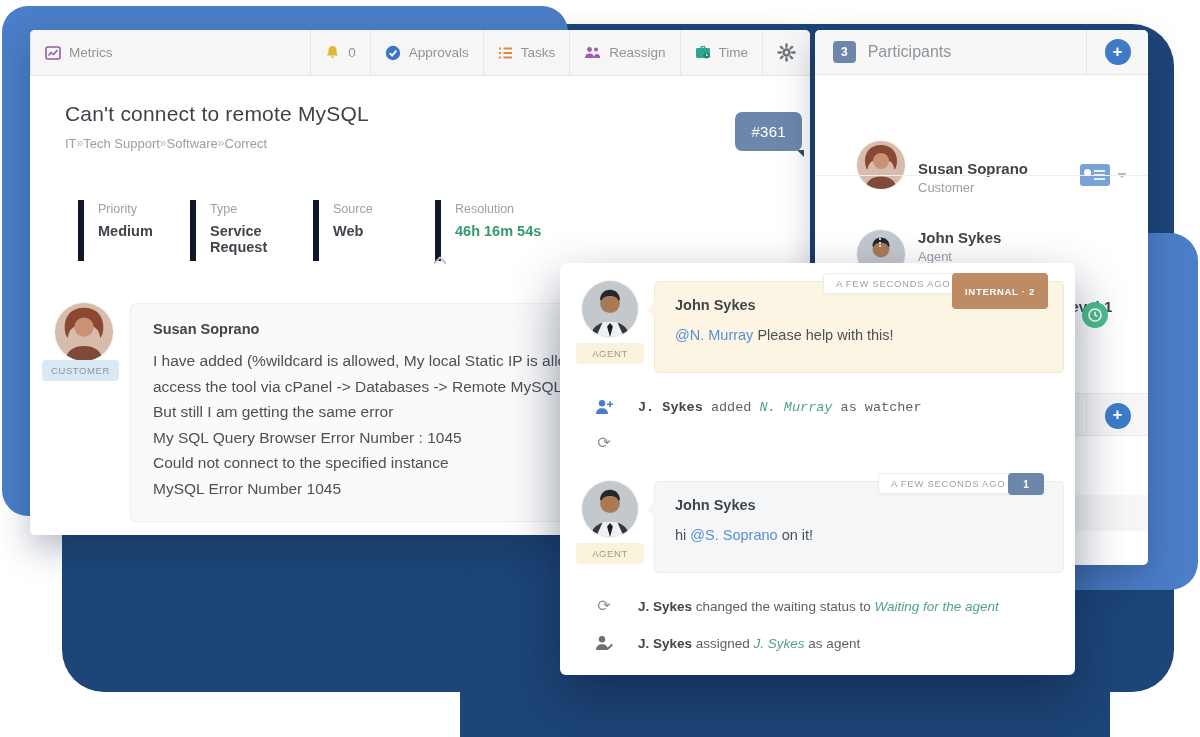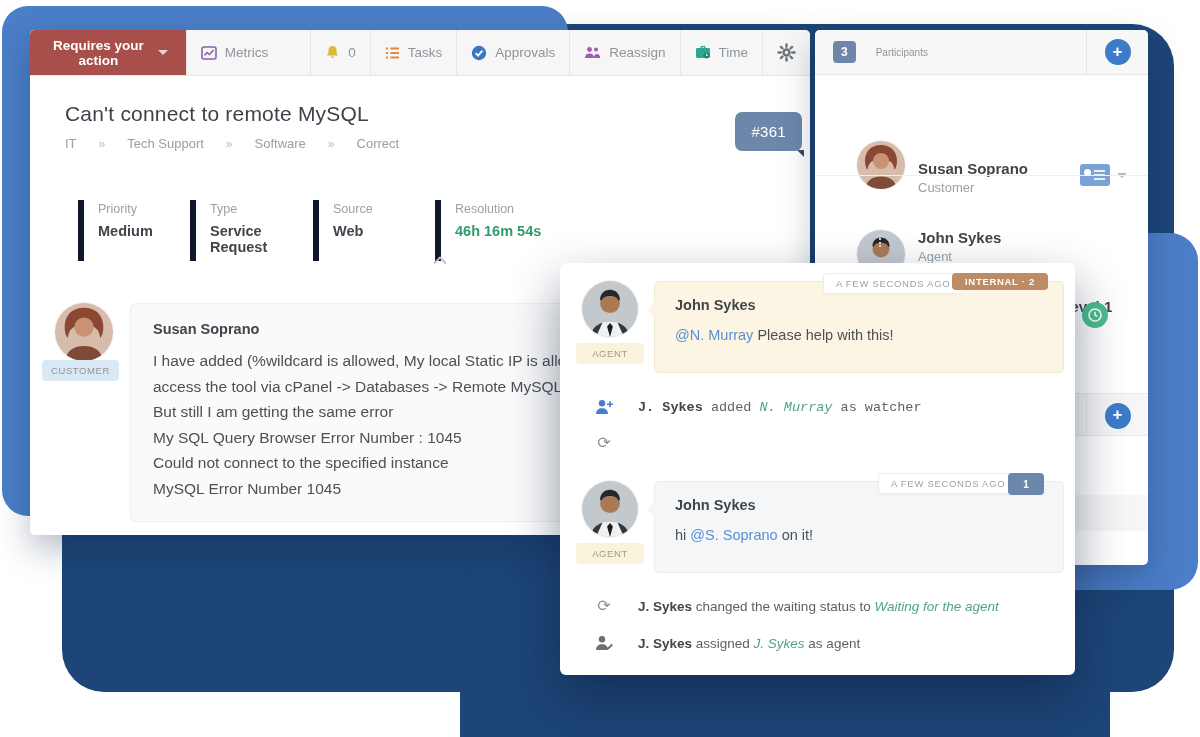--- a/index.html
+++ b/index.html
@@ -28,21 +28,21 @@
     font-size:13.5px; color:#8d959c; border-left:1px solid #e5e5e5; white-space:nowrap; }
   .tb-spacer { flex:1; border-left:none; }
   .action-btn { display:flex; align-items:center; gap:9px; padding:0 18px; background:#a84f4b;
     color:#fff; font-size:13.5px; font-weight:bold; border:none; cursor:pointer; }
   .caret-down { width:0; height:0; border-left:5px solid transparent; border-right:5px solid transparent;
     border-top:5px solid #e8d2d1; }
   .bell-count { color:#8d959c; }
 
   .title-row { position:absolute; left:35px; top:72px; }
   .ticket-title { font-size:21px; color:#3d434a; letter-spacing:.2px; }
-  .breadcrumb { margin-top:10px; font-size:13px; color:#97a0a7; display:flex; gap:22px; align-items:flex-end; }
+  .breadcrumb { margin-top:10px; font-size:13px; color:#97a0a7; display:flex; gap:0; align-items:flex-start; }
   .crumb-sep { color:#b7bdc3; font-size:12px; }
 
   .ticket-badge { position:absolute; right:8px; top:82px; background:#6d87ab; color:#fff;
     font-size:15px; padding:11px 16px; border-radius:7px; letter-spacing:.3px; }
   .ticket-badge .notch { position:absolute; right:-2px; bottom:-6px; width:0; height:0;
     border-left:7px solid transparent; border-top:7px solid #33486b; }
 
   .fields-row { position:absolute; left:48px; top:170px; display:flex; }
   .field-cell { border-left:6px solid #0f172a; padding:2px 10px 6px 14px; }
   .f-label { font-size:12.5px; color:#9aa1a8; margin-bottom:7px; }
@@ -65,21 +65,21 @@
   .msg-author { font-size:14.5px; font-weight:bold; color:#3f454b; margin-bottom:11px; }
   .msg-line { font-size:15.5px; color:#4b5157; line-height:25.5px; white-space:nowrap; }
 
   
   .part-panel { left:815px; top:30px; width:333px; height:535px;
     box-shadow:0 14px 34px rgba(15,35,70,.30); }
   .part-header { display:flex; align-items:center; height:45px; background:#f7f7f7;
     border-bottom:1px solid #e7e7e7; border-radius:5px 5px 0 0; }
   .count-badge { margin-left:18px; background:#6d87ab; color:#fff; font-size:12px; font-weight:bold;
     padding:4px 8px; border-radius:4px; }
-  .part-title { margin-left:20px; font-size:10px; color:#8d959c; }
+  .part-title { margin-left:12px; font-size:16px; color:#8d959c; }
   .hdr-spacer { flex:1; }
   .plus-cell { width:62px; align-self:stretch; display:flex; align-items:center; justify-content:center;
     border-left:1px solid #e7e7e7; }
   .plus-btn { width:26px; height:26px; border-radius:50%; background:#3d7bc8; color:#fff;
     font-size:17px; font-weight:bold; display:flex; align-items:center; justify-content:center;
     cursor:pointer; line-height:1; padding-bottom:2px; }
 
   .p-row { position:absolute; left:0; width:100%; }
   .p-avatar { position:absolute; width:48px; height:48px; border-radius:50%; overflow:hidden;
     box-shadow:0 0 0 1px rgba(0,0,0,.05); }
@@ -112,21 +112,21 @@
   .bubble-normal { background:#f5f6f7; border:1px solid #ececec; }
   .bubble .notch { position:absolute; left:-8px; top:20px; width:0; height:0;
     border-top:8px solid transparent; border-bottom:8px solid transparent; }
   .bubble-internal .notch { border-right:8px solid #fcf5e3; }
   .bubble-normal .notch { border-right:8px solid #f5f6f7; }
   .b-author { font-size:14.5px; font-weight:bold; color:#3f454b; }
   .b-body { margin-top:14px; font-size:14.5px; color:#4b5157; }
   .time-pill { position:absolute; height:21px; background:#fff; border:1px solid #ededed; border-radius:3px;
     display:flex; align-items:center; padding:0 12px; font-size:9.5px; letter-spacing:.7px; color:#9aa1a8;
     box-shadow:0 1px 2px rgba(0,0,0,.04); white-space:nowrap; }
-  .internal-badge { position:absolute; height:17px; background:#bd8b64; border-radius:4px;
+  .internal-badge { position:absolute; height:36px; background:#bd8b64; border-radius:4px;
     display:flex; align-items:center; padding:0 13px; font-size:9.5px; font-weight:bold;
     letter-spacing:.7px; color:#fff; white-space:nowrap; }
   .num-badge { position:absolute; height:22px; min-width:36px; background:#6d87ab; border-radius:4px;
     display:flex; align-items:center; justify-content:center; font-size:10px; font-weight:bold; color:#fff; }
   .event-row { position:absolute; left:34px; display:flex; align-items:center; gap:24px; }
   .event-icon { width:20px; display:flex; justify-content:center; }
   .event-text { font-size:13.5px; color:#5b6167; white-space:nowrap; }
   .sg-b { font-weight:bold; color:#3f454b; }
   .sg-teal { color:#53a08f; font-style:italic; }
   .sg-i { font-style:italic; }
@@ -139,66 +139,62 @@
 <div class="canvas">
 
   <div class="shape shape-navy-main"></div>
   <div class="shape shape-navy-foot"></div>
   <div class="shape shape-blue-right"></div>
   <div class="shape shape-blue-main"></div>
 
   <div class="panel main-panel z10">
 
     <div class="toolbar">
-      <button class="action-btn">
-        <span>Requires your action</span>
-        <span class="caret-down"></span>
-      </button>
       <div class="tb-item">
         <span>
           <svg width="16" height="14" viewBox="0 0 16 14">
               <rect x="1" y="1" width="14" height="12" rx="2" fill="none" stroke="#8e5fa8" stroke-width="1.6"></rect>
               <polyline points="3.5,9.5 6,6.5 8.5,8.5 12.5,4" fill="none" stroke="#8e5fa8" stroke-width="1.6"></polyline>
             </svg>
         </span>
         <span>Metrics</span>
       </div>
       <div class="tb-item tb-spacer"></div>
       <div class="tb-item">
         <span>
           <svg width="15" height="16" viewBox="0 0 15 16">
               <path d="M7.5 1C4.9 1 3.4 3 3.4 5.4v2.7L2 10.4h11L11.6 8.1V5.4C11.6 3 10.1 1 7.5 1z" fill="#dfb839"></path>
               <path d="M6 11.6a1.5 1.5 0 0 0 3 0z" fill="#dfb839"></path>
             </svg>
         </span>
         <span class="bell-count">0</span>
+      </div>
+      <div class="tb-item">
+        <span>
+          <svg width="16" height="16" viewBox="0 0 16 16">
+              <circle cx="8" cy="8" r="7.2" fill="#3a76c4"></circle>
+              <polyline points="4.6,8.2 7.1,10.6 11.4,5.6" fill="none" stroke="#fff" stroke-width="1.8"></polyline>
+            </svg>
+        </span>
+        <span>Approvals</span>
       </div>
       <div class="tb-item">
         <span>
           <svg width="15" height="14" viewBox="0 0 15 14">
               <g stroke="#e0893c" stroke-width="1.8">
                 <line x1="1" y1="2.5" x2="3" y2="2.5"></line>
                 <line x1="5.5" y1="2.5" x2="14" y2="2.5"></line>
                 <line x1="1" y1="7" x2="3" y2="7"></line>
                 <line x1="5.5" y1="7" x2="14" y2="7"></line>
                 <line x1="1" y1="11.5" x2="3" y2="11.5"></line>
                 <line x1="5.5" y1="11.5" x2="14" y2="11.5"></line>
               </g>
             </svg>
         </span>
         <span>Tasks</span>
-      </div>
-      <div class="tb-item">
-        <span>
-          <svg width="16" height="16" viewBox="0 0 16 16">
-              <circle cx="8" cy="8" r="7.2" fill="#3a76c4"></circle>
-              <polyline points="4.6,8.2 7.1,10.6 11.4,5.6" fill="none" stroke="#fff" stroke-width="1.8"></polyline>
-            </svg>
-        </span>
-        <span>Approvals</span>
       </div>
       <div class="tb-item">
         <span>
           <svg width="17" height="13" viewBox="0 0 17 13">
               <g fill="#9b5fad">
                 <circle cx="5.5" cy="3.5" r="2.4"></circle>
                 <path d="M1 12c0-3 2-4.4 4.5-4.4S10 9 10 12z"></path>
                 <circle cx="12" cy="3.5" r="2"></circle>
                 <path d="M9.8 12c.2-2.6 1.4-4 3.2-4 1.9 0 3 1.4 3.2 4z"></path>
               </g>

